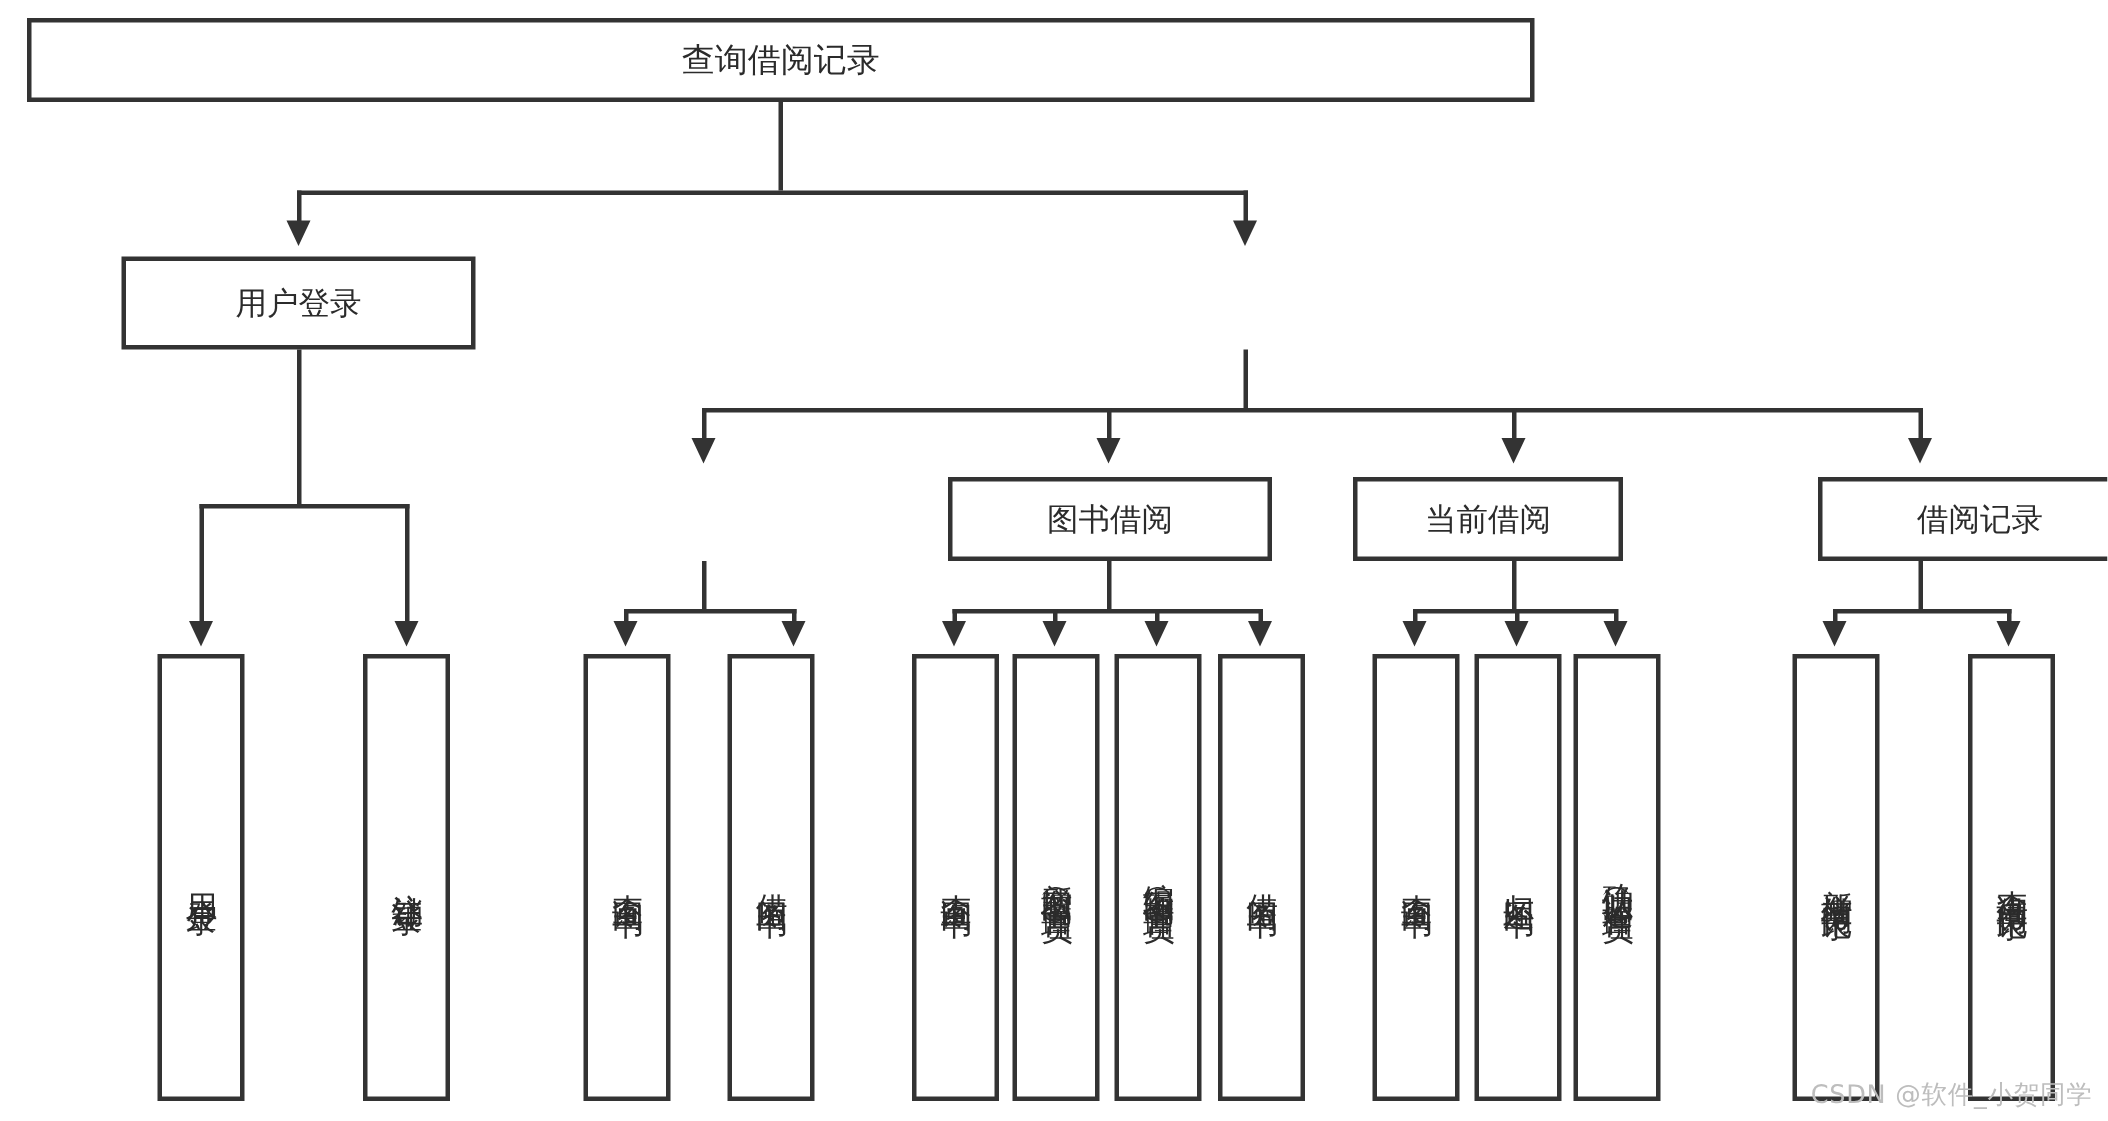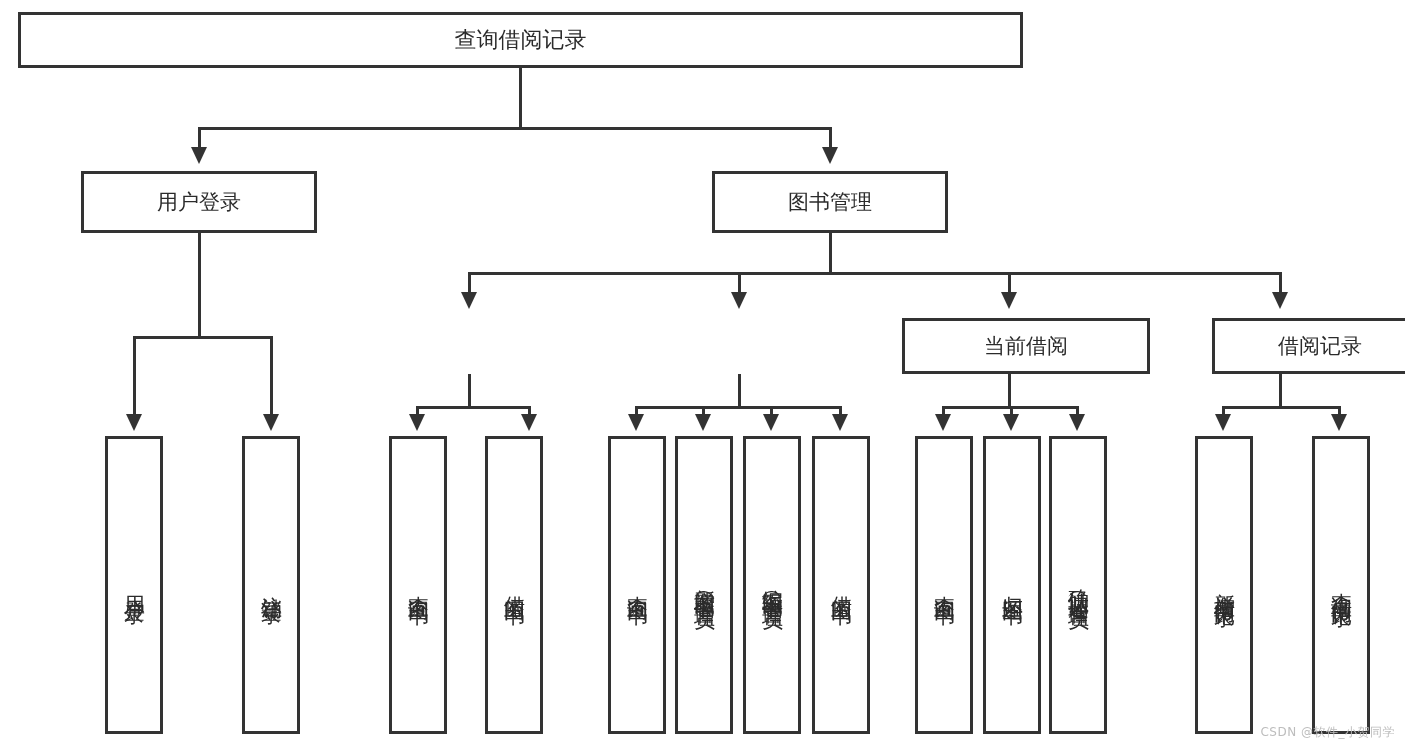--- a/index.html
+++ b/index.html
@@ -77,21 +77,21 @@
     border-left: 8px solid transparent;
     border-right: 8px solid transparent;
     border-top: 17px solid #333333;
   }
 
   
   #watermark {
     position: absolute;
     right: 10px;
     bottom: 6px;
-    font-size: 12px;
+    font-size: 17px;
     color: #bdbdbd;
     letter-spacing: 0.5px;
     white-space: nowrap;
     pointer-events: none;
   }
 </style>
 </head>
 <body>
 
 <div id="canvas">
@@ -106,23 +106,20 @@
 
   <div class="conn v" style="left:198px; top:127px; width:3px; height:22px;"></div>
   <div class="arrow" style="left:191px; top:147px;"></div>
   <div class="conn v" style="left:829px; top:127px; width:3px; height:22px;"></div>
   <div class="arrow" style="left:822px; top:147px;"></div>
 
   <div class="node lv2" style="left:81px; top:171px; width:236px; height:62px;">
     <span>用户登录</span>
   </div>
 
-  <div class="node lv2" style="left:712px; top:171px; width:236px; height:62px;">
-    <span>图书管理</span>
-  </div>
 
   <div class="conn v" style="left:198px; top:233px; width:3px; height:103px;"></div>
   <div class="conn h" style="left:133px; top:336px; width:140px; height:3px;"></div>
   <div class="conn v" style="left:133px; top:336px; width:3px; height:80px;"></div>
   <div class="arrow" style="left:126px; top:414px;"></div>
   <div class="conn v" style="left:270px; top:336px; width:3px; height:80px;"></div>
   <div class="arrow" style="left:263px; top:414px;"></div>
 
   <div class="conn v" style="left:829px; top:233px; width:3px; height:39px;"></div>
   <div class="conn h" style="left:468px; top:272px; width:814px; height:3px;"></div>
@@ -133,22 +130,25 @@
   <div class="conn v" style="left:738px; top:272px; width:3px; height:22px;"></div>
   <div class="arrow" style="left:731px; top:292px;"></div>
 
   <div class="conn v" style="left:1008px; top:272px; width:3px; height:22px;"></div>
   <div class="arrow" style="left:1001px; top:292px;"></div>
 
   <div class="conn v" style="left:1279px; top:272px; width:3px; height:22px;"></div>
   <div class="arrow" style="left:1272px; top:292px;"></div>
 
 
-
-  <div class="node lv3" style="left:902px; top:318px; width:248px; height:56px;">
+  <div class="node lv3" style="left:632px; top:318px; width:216px; height:56px;">
+    <span>图书借阅</span>
+  </div>
+
+  <div class="node lv3" style="left:902px; top:318px; width:180px; height:56px;">
     <span>当前借阅</span>
   </div>
 
   <div class="node lv3" style="left:1172px; top:318px; width:216px; height:56px;margin-left:40px;">
     <span>借阅记录</span>
   </div>
 
   <div class="conn v" style="left:468px; top:374px; width:3px; height:32px;"></div>
   <div class="conn h" style="left:416px; top:406px; width:115px; height:3px;"></div>
   <div class="conn v" style="left:416px; top:406px; width:3px; height:10px;"></div>

